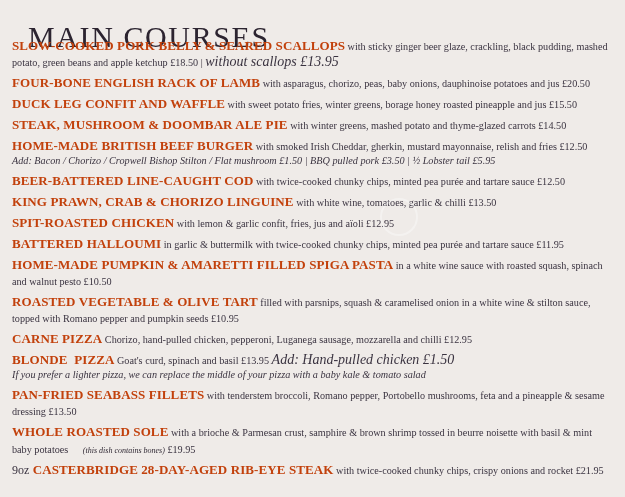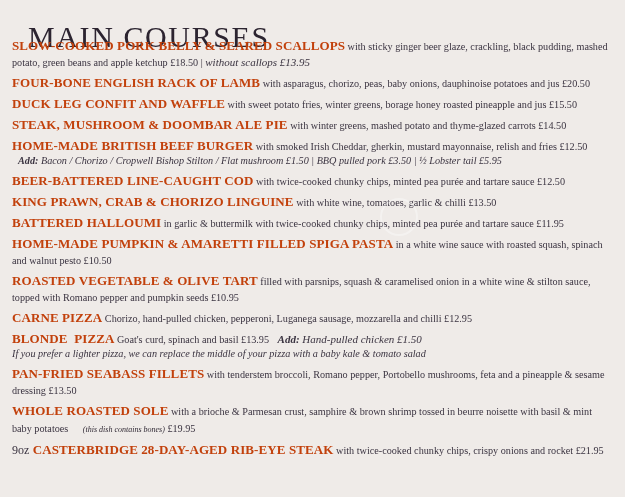--- a/index.html
+++ b/index.html
@@ -14,23 +14,23 @@
     h1 {
       margin: 16px; position: absolute; left: 0; top: 4px;
       font-weight: normal; font-size: 30px; letter-spacing: 1.6px;
       color: #2c2430;
       text-align: right;
     }
     .items { position: absolute; left: 0; top: 38px; width: 600px; }
     .item { margin: 0 0 4.6px 0; line-height: 14.3px; }
     .name { font-weight: bold; font-size: 13px; letter-spacing: 0.1px; color: #c2410c; }
     .desc { font-size: 10.2px; color: #3a3340; }
-    .it { font-style: italic; font-size: 11px; color: #3a3340; }
+    .it { font-style: italic; font-size: 14px; color: #3a3340; }
     .small { font-style: italic; font-size: 8px; margin-left: 12px; }
-    .add-label { font-weight: bold; font-style: italic; margin-left: 6px; }
+    .add-label { font-weight: normal; font-style: italic; }
     .subline { display: block; font-style: italic; font-size: 10.2px; color: #3a3340; line-height: 14.3px; }
     .watermark {
       position: absolute; left: 380px; top: 198px; width: 34px; height: 34px;
       border: 2px solid rgba(255,255,255,0.35); border-radius: 50%;
       pointer-events: none;
     }
   </style>
 </head>
 <body>
 
@@ -54,20 +54,23 @@
       <span class="name">HOME-MADE BRITISH BEEF BURGER</span><span class="desc"> with smoked Irish Cheddar, gherkin, mustard mayonnaise, relish and fries £12.50</span>
       <span class="subline"><span class="add-label">Add:</span><span> Bacon / Chorizo / Cropwell Bishop Stilton / Flat mushroom £1.50 | BBQ pulled pork £3.50 | ½ Lobster tail £5.95</span></span>
     </div>
     <div class="item">
       <span class="name">BEER-BATTERED LINE-CAUGHT COD</span><span class="desc"> with twice-cooked chunky chips, minted pea purée and tartare sauce £12.50</span>
     </div>
     <div class="item">
       <span class="name">KING PRAWN, CRAB &amp; CHORIZO LINGUINE</span><span class="desc"> with white wine, tomatoes, garlic &amp; chilli £13.50</span>
     </div>
     <div class="item">
+      <span class="name">SPIT-ROASTED CHICKEN</span><span class="desc"> with lemon &amp; garlic confit, fries, jus and aïoli £12.95</span>
+    </div>
+    <div class="item">
       <span class="name">BATTERED HALLOUMI</span><span class="desc"> in garlic &amp; buttermilk with twice-cooked chunky chips, minted pea purée and tartare sauce £11.95</span>
     </div>
     <div class="item">
       <span class="name">HOME-MADE PUMPKIN &amp; AMARETTI FILLED SPIGA PASTA</span><span class="desc"> in a white wine sauce with roasted squash, spinach and walnut pesto £10.50</span>
     </div>
     <div class="item">
       <span class="name">ROASTED VEGETABLE &amp; OLIVE TART</span><span class="desc"> filled with parsnips, squash &amp; caramelised onion in a white wine &amp; stilton sauce, topped with Romano pepper and pumpkin seeds £10.95</span>
     </div>
     <div class="item">
       <span class="name">CARNE PIZZA</span><span class="desc"> Chorizo, hand-pulled chicken, pepperoni, Luganega sausage, mozzarella and chilli £12.95</span>

